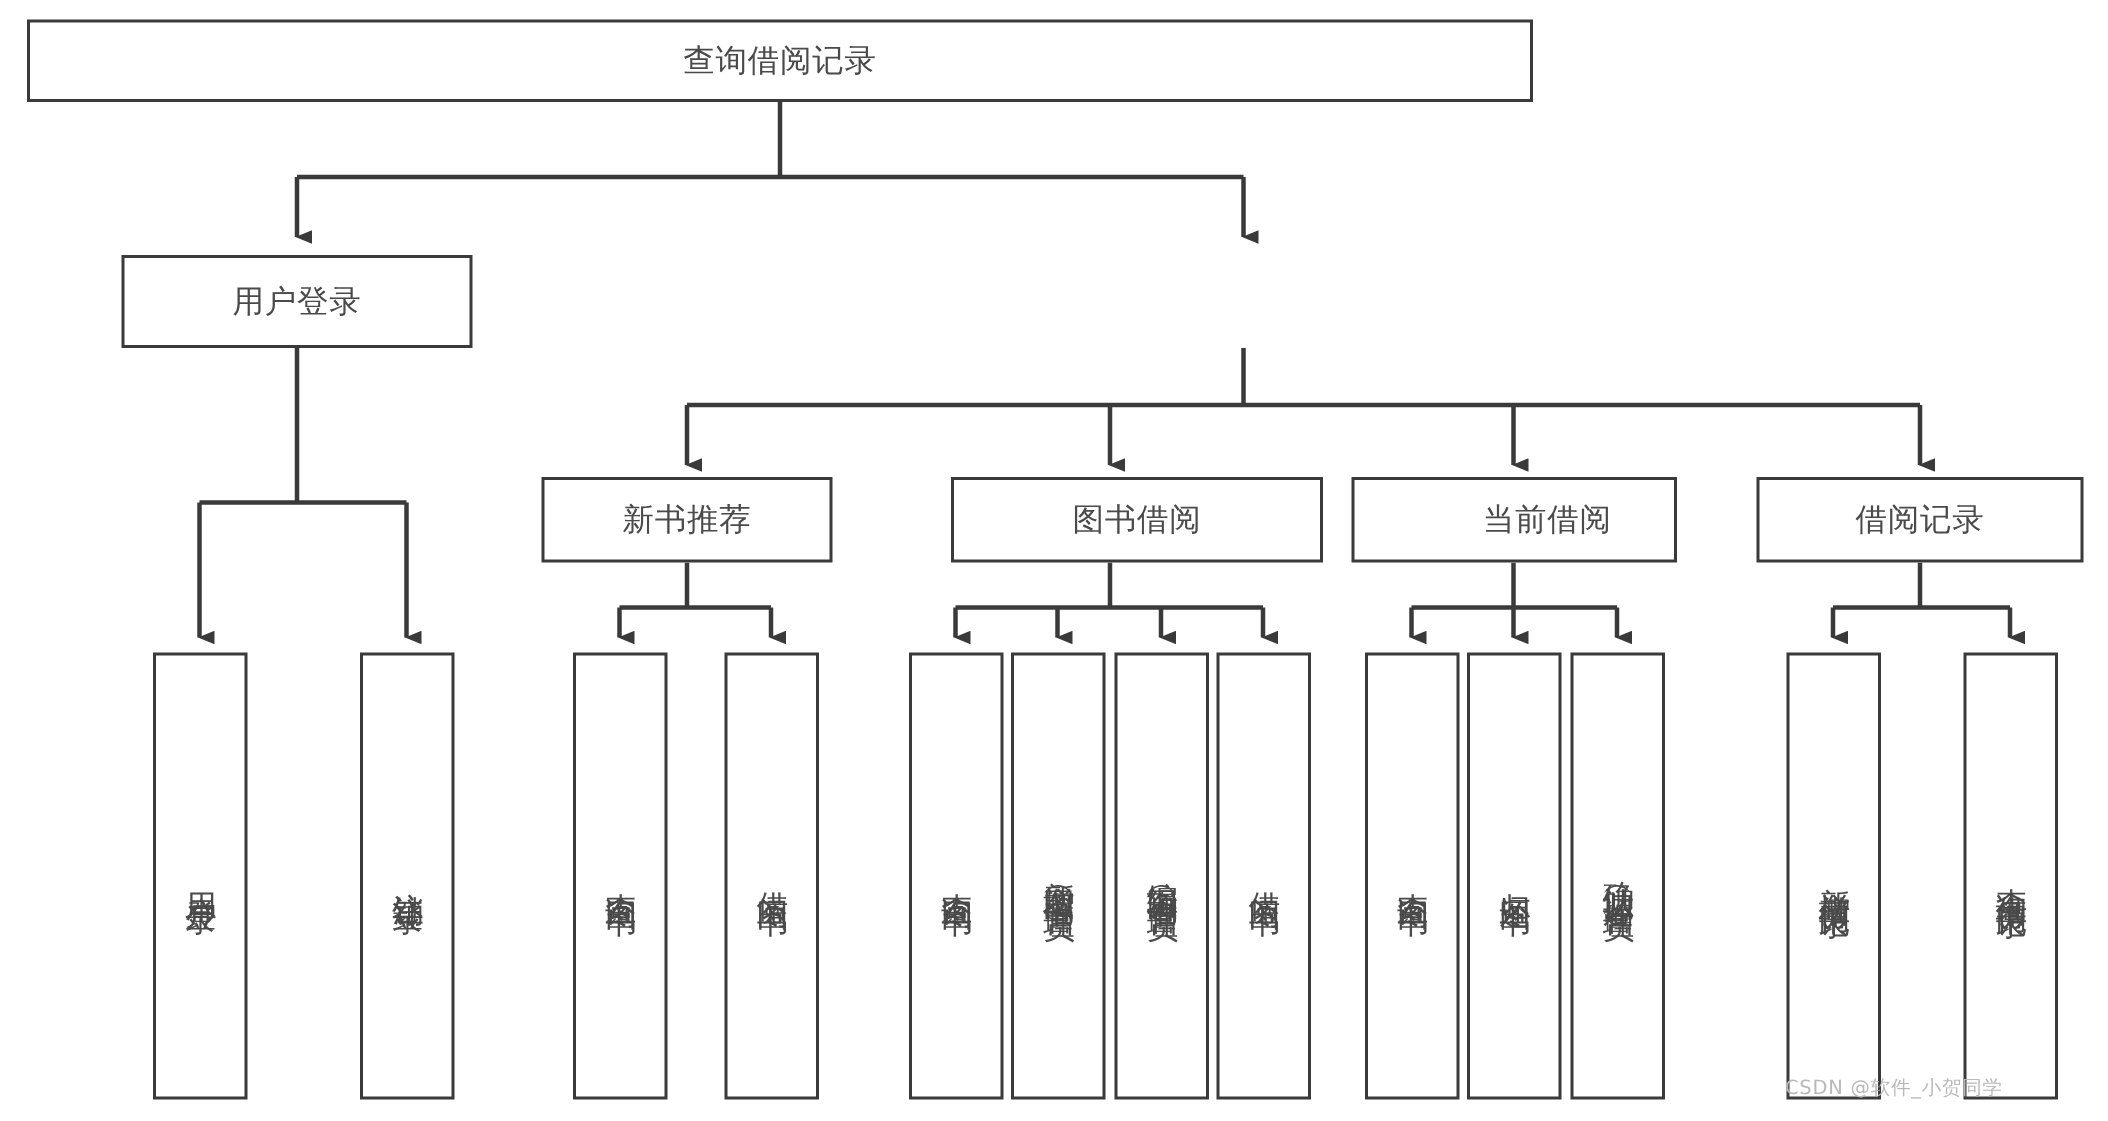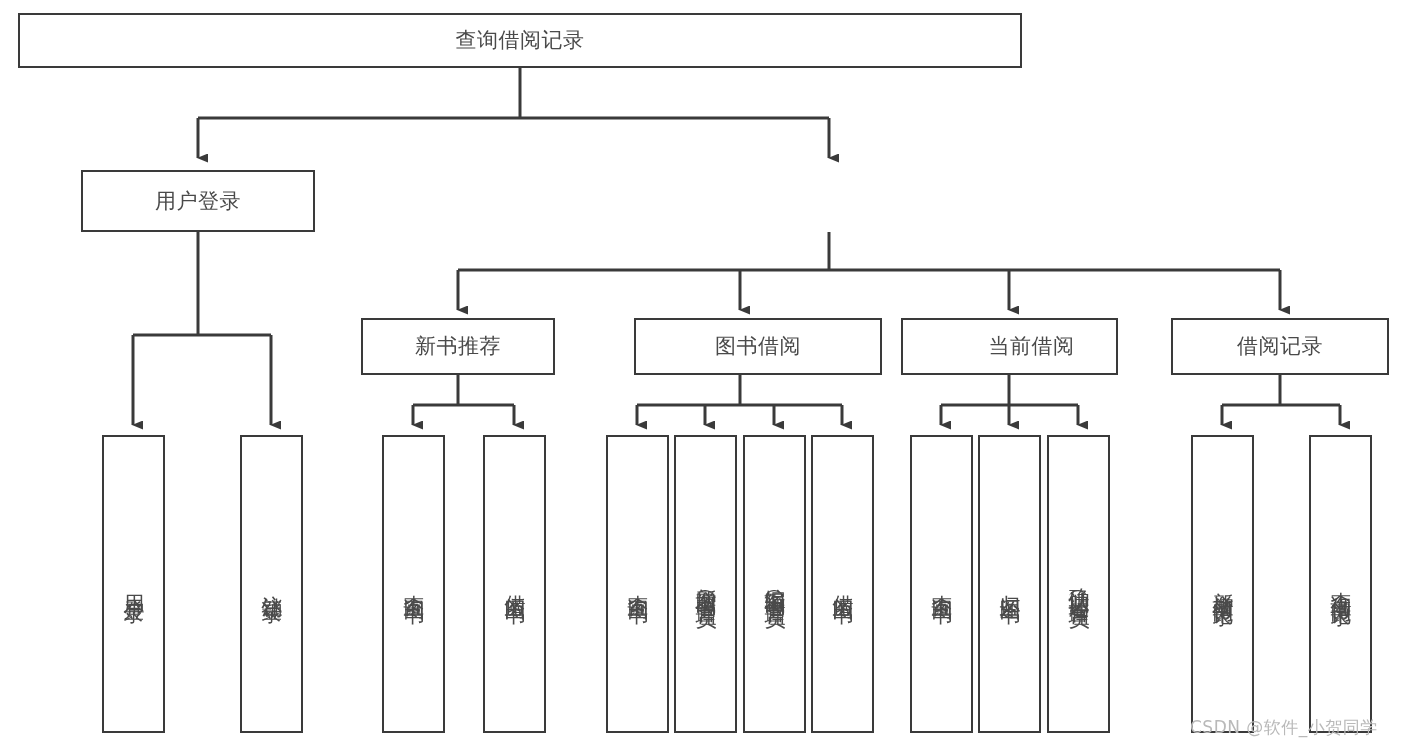--- a/index.html
+++ b/index.html
@@ -45,21 +45,21 @@
   .node-box.vertical .node-label {
     writing-mode: vertical-rl;
     text-orientation: upright;
     font-size: 21px;
     letter-spacing: 3px;
     line-height: 1;
     white-space: nowrap;
   }
   .watermark {
     position: absolute;
-    font-size: 17px;
+    font-size: 13px;
     color: #b9b9b9;
     white-space: nowrap;
     letter-spacing: 0.5px;
   }
   svg.connectors {
     position: absolute;
     top: 0;
     left: 0;
     width: 1405px;
     height: 747px;

